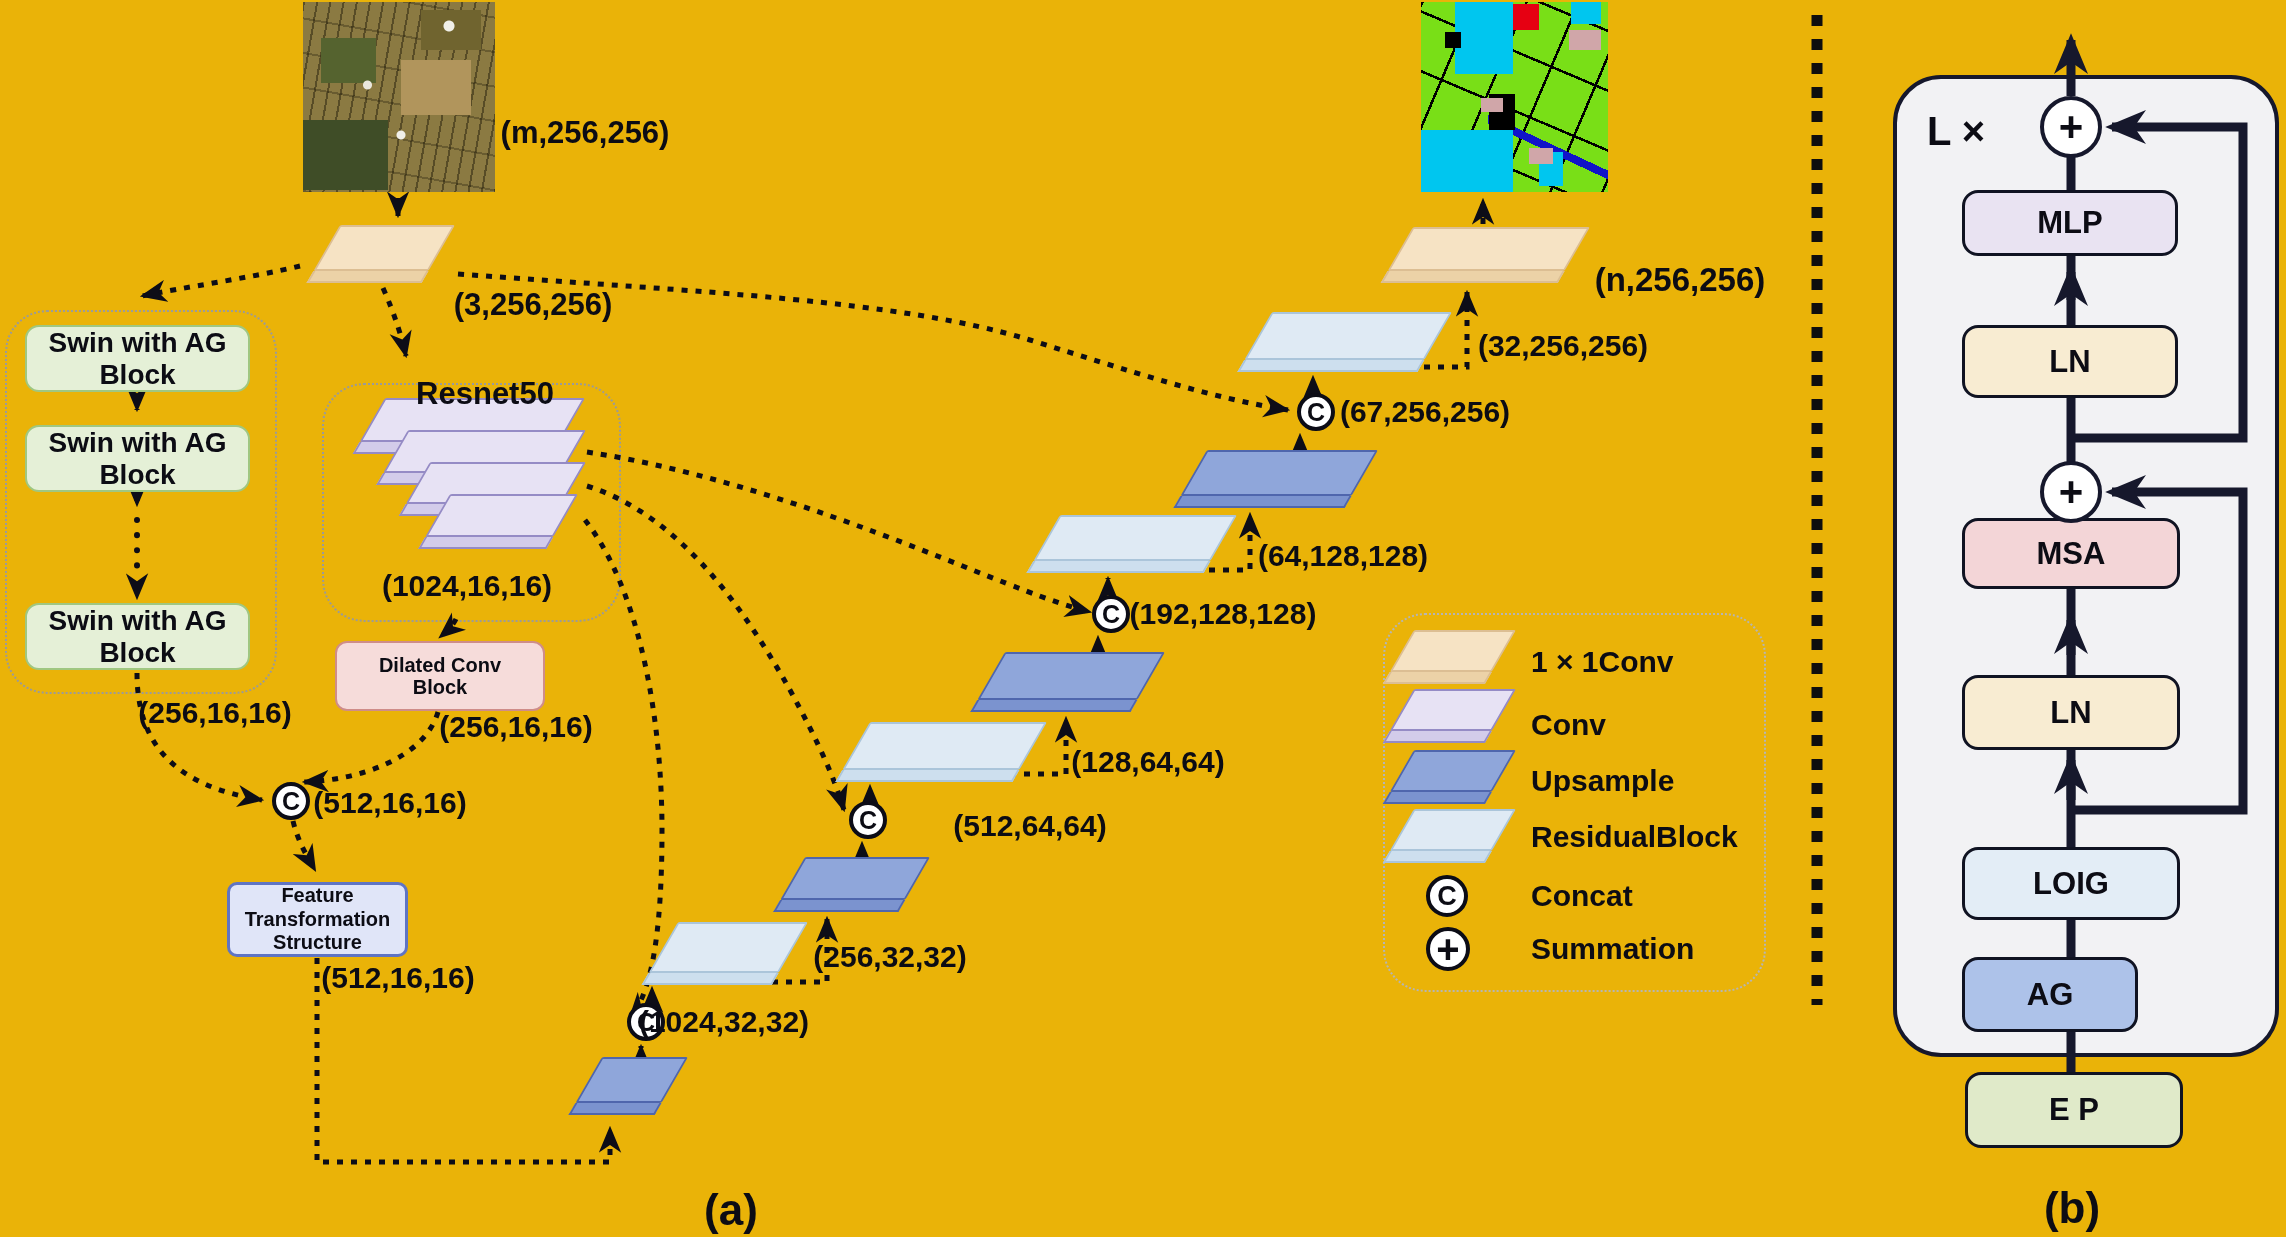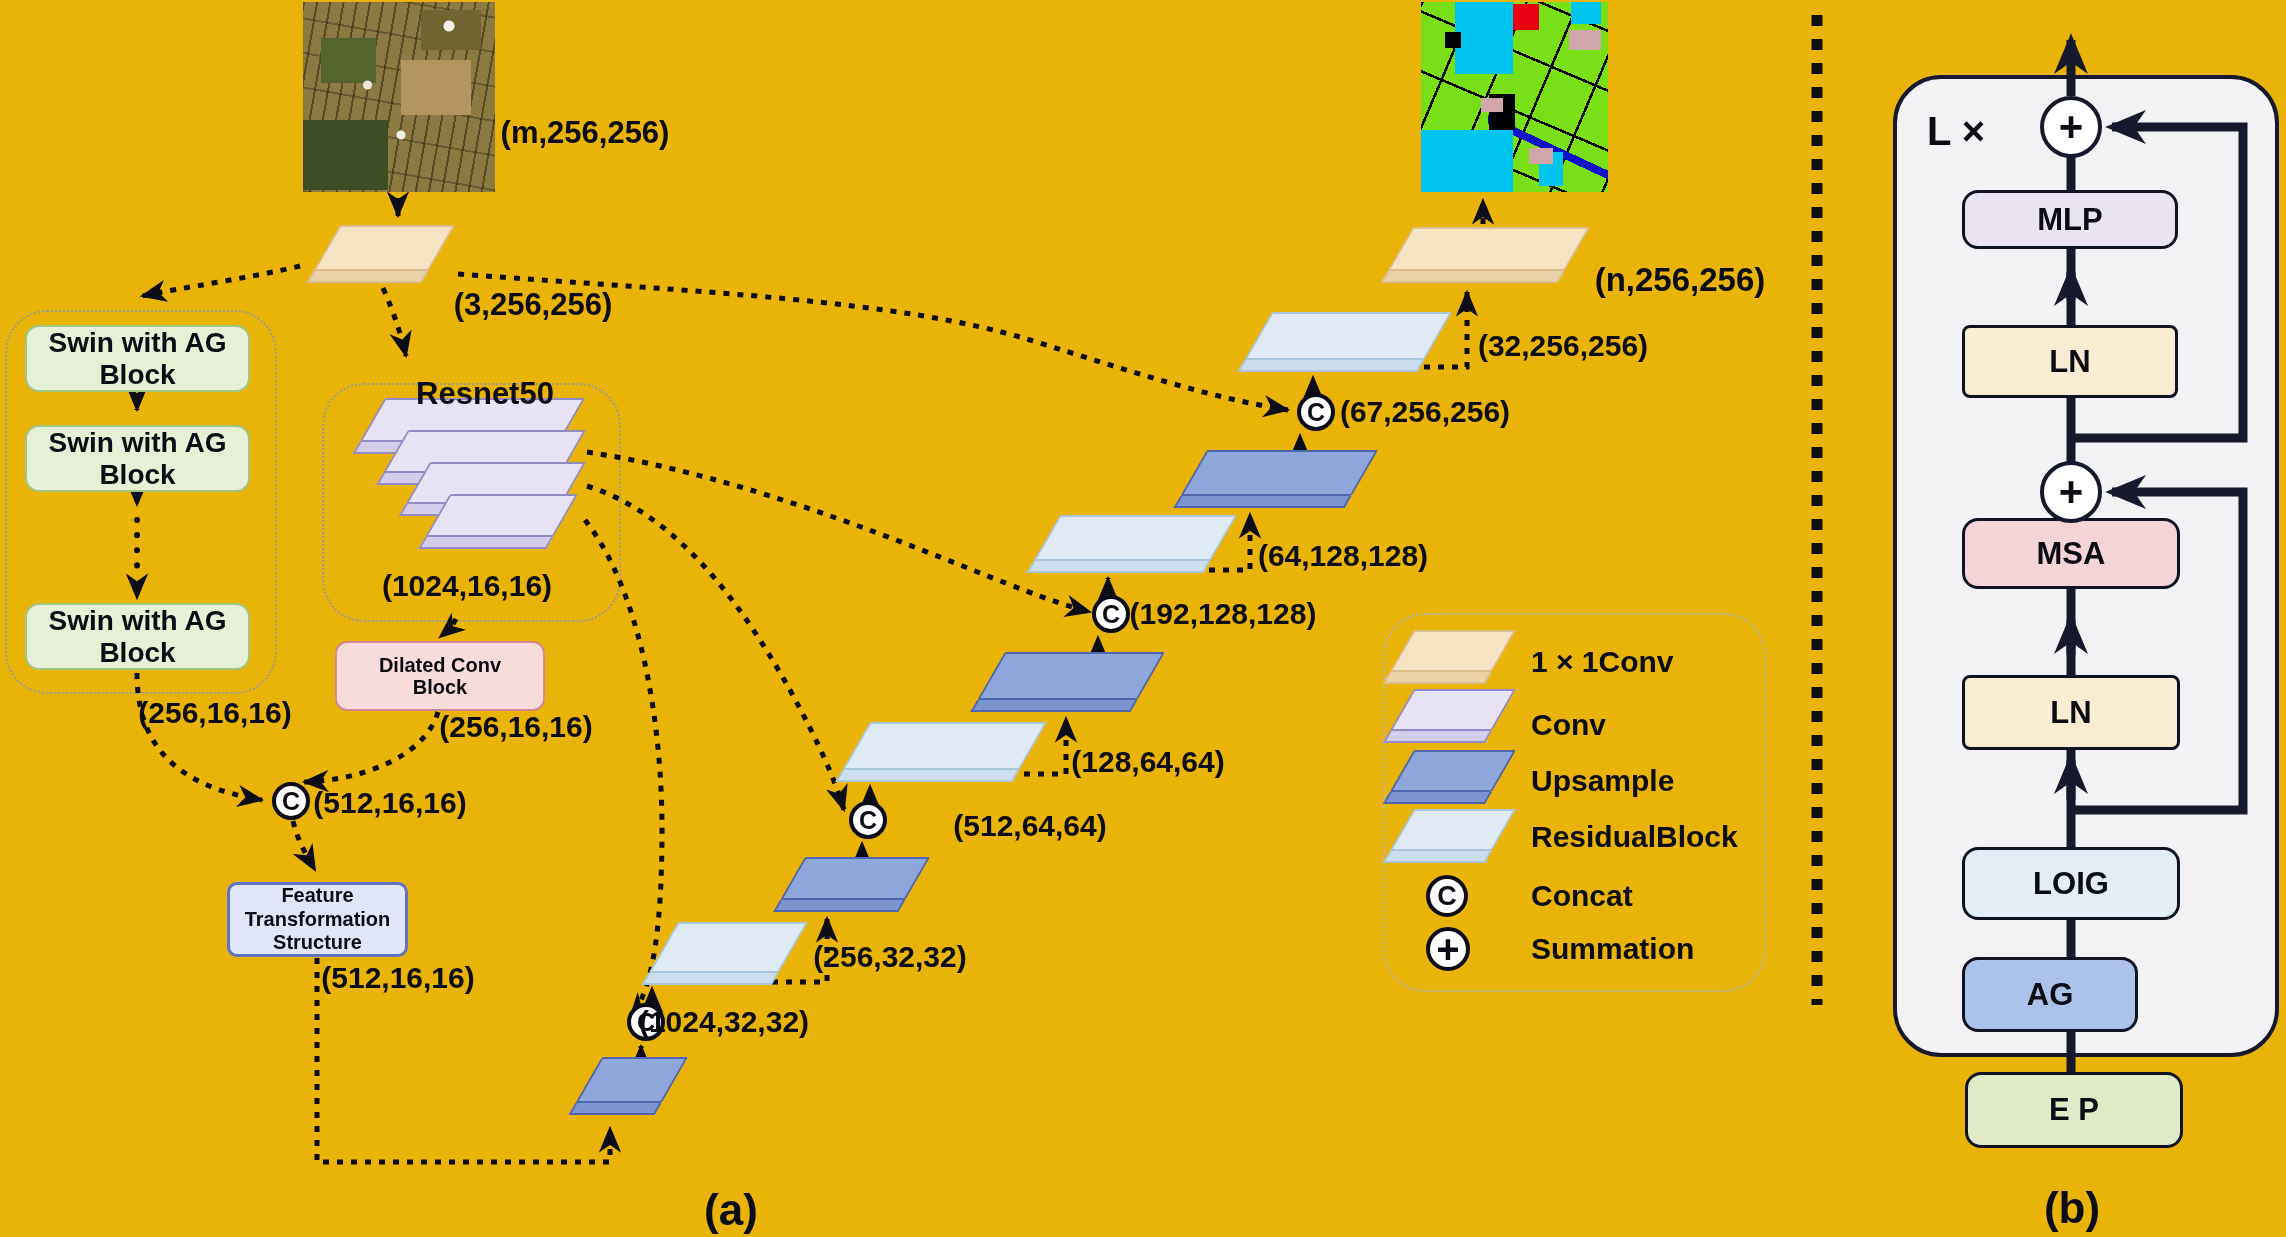--- a/index.html
+++ b/index.html
@@ -41,21 +41,21 @@
          border-radius:50%;background:#fff;display:flex;align-items:center;justify-content:center;
          font-weight:bold;font-size:40px;line-height:0.9;}
   
   .lbl{position:absolute;z-index:4;transform:translate(-50%,-50%);font-weight:bold;white-space:nowrap;font-size:30px;}
   .big{font-size:44px;}
   
   .bpanel{position:absolute;left:1893px;top:75px;width:386px;height:982px;background:#f2f2f4;
           border:4px solid #16182c;border-radius:48px;z-index:0;box-sizing:border-box;}
   .bbox{position:absolute;z-index:2;box-sizing:border-box;border:3px solid #101322;border-radius:16px;
         display:flex;align-items:center;justify-content:center;font-weight:bold;font-size:31px;}
-  .c-mlp {background:#e9e3f2;} .c-ln{background:#f8ecd2;border-radius:8px;} .c-msa{background:#f3d5d7;}
+  .c-mlp {background:#e9e3f2;} .c-ln{background:#f8ecd2;} .c-msa{background:#f3d5d7;}
   .c-loig{background:#e3edf6;} .c-ag{background:#adc2e9;} .c-ep{background:#e0eac9;}
   
   .satimg{position:absolute;left:303px;top:2px;width:192px;height:190px;z-index:2;
     background-color:#8b7a42;
     background-image:
       radial-gradient(circle,#f0efe8 0 5px,transparent 6px),
       radial-gradient(circle,#e9e7de 0 4px,transparent 5px),
       radial-gradient(circle,#f0efe8 0 4px,transparent 5px),
       linear-gradient(#b1955c,#b1955c),
       linear-gradient(#3f4d27,#3f4d27),
@@ -277,21 +277,21 @@
   <div class="lbl" style="left:1531px;top:725px;transform:translate(0,-50%);">Conv</div>
   <div class="lbl" style="left:1531px;top:781px;transform:translate(0,-50%);">Upsample</div>
   <div class="lbl" style="left:1531px;top:837px;transform:translate(0,-50%);">ResidualBlock</div>
   <div class="lbl" style="left:1531px;top:896px;transform:translate(0,-50%);">Concat</div>
   <div class="lbl" style="left:1531px;top:949px;transform:translate(0,-50%);">Summation</div>
 
   <div class="bpanel"></div>
   <div class="lbl" style="left:1956px;top:131px;font-size:40px;">L ×</div>
   <div class="plusnode" style="left:2040px;top:96px;">+</div>
   <div class="plusnode" style="left:2040px;top:461px;">+</div>
-  <div class="bbox c-mlp" style="left:1962px;top:190px;width:216px;height:59px;">MLP</div>
+  <div class="bbox c-mlp" style="left:1962px;top:190px;width:216px;height:66px;">MLP</div>
   <div class="bbox c-ln" style="left:1962px;top:325px;width:216px;height:73px;">LN</div>
   <div class="bbox c-msa" style="left:1962px;top:518px;width:218px;height:71px;">MSA</div>
   <div class="bbox c-ln" style="left:1962px;top:675px;width:218px;height:75px;">LN</div>
   <div class="bbox c-loig" style="left:1962px;top:847px;width:218px;height:73px;">LOIG</div>
   <div class="bbox c-ag" style="left:1962px;top:957px;width:176px;height:75px;">AG</div>
   <div class="bbox c-ep" style="left:1965px;top:1072px;width:218px;height:76px;">E P</div>
   <div class="lbl big" style="left:2072px;top:1208px;">(b)</div>
 
 </div>
 

